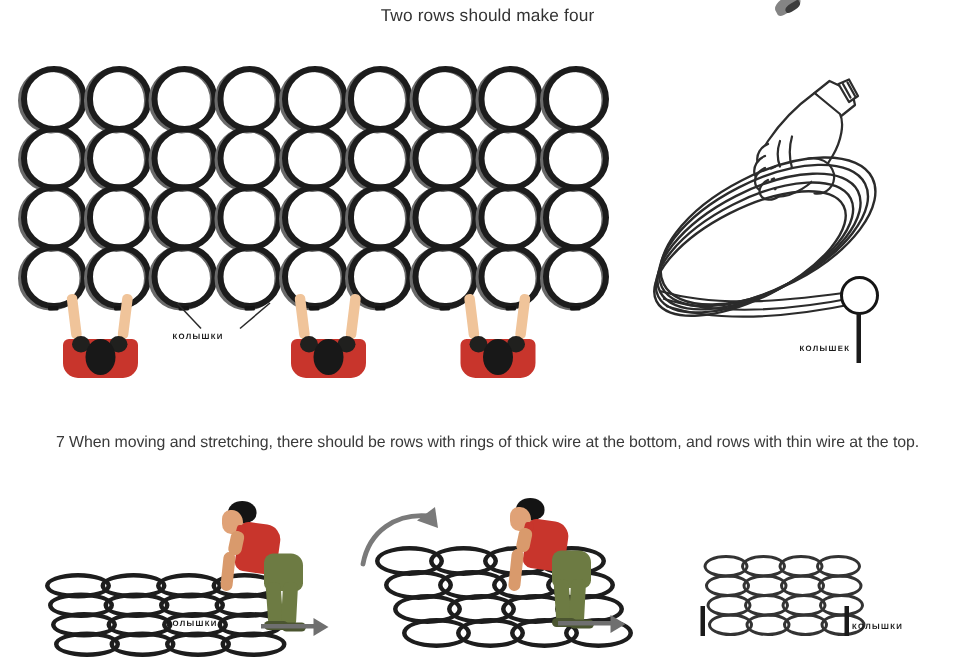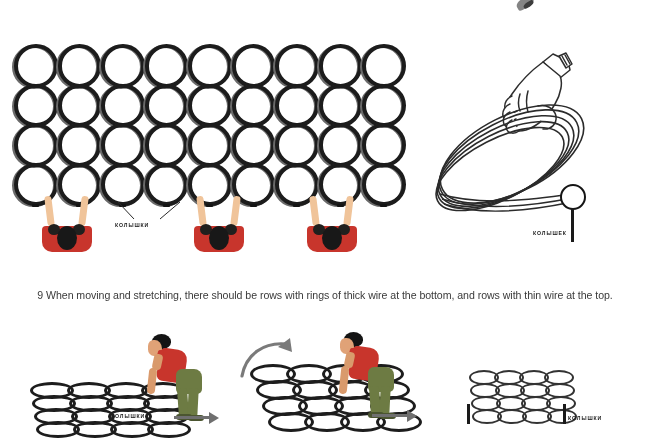--- a/index.html
+++ b/index.html
@@ -152,20 +152,21 @@
   .p-arm   { position:absolute; background:#d99a6c; border-radius:4px; }
 </style>
 </head>
 <body>
 
 <div id="page">
 
   <div class="abs stray-mark"></div>
   <div class="abs stray-mark2"></div>
 
+  <div class="abs title-text">Two rows should make four</div>
 
   <div class="abs" id="ring-grid">
       <div class="ring shadow" style="left: -2px; top: 1px; width: 43.86px; height: 43.86px;"></div>
       <div class="ring" style="left: 0px; top: 0px; width: 43.86px; height: 43.86px;"></div>
       <div class="ring shadow" style="left: 41.5px; top: 1px; width: 43.86px; height: 43.86px;"></div>
       <div class="ring" style="left: 43.5px; top: 0px; width: 43.86px; height: 43.86px;"></div>
       <div class="ring shadow" style="left: 85px; top: 1px; width: 43.86px; height: 43.86px;"></div>
       <div class="ring" style="left: 87px; top: 0px; width: 43.86px; height: 43.86px;"></div>
       <div class="ring shadow" style="left: 128.5px; top: 1px; width: 43.86px; height: 43.86px;"></div>
       <div class="ring" style="left: 130.5px; top: 0px; width: 43.86px; height: 43.86px;"></div>
@@ -318,21 +319,21 @@
       </g>
     </svg>
 
     
     <div class="abs peg-head" style="left:140px; top:150px; width:26px; height:26px;"></div>
     <div class="abs peg-stick" style="left:151px; top:174px; width:3.4px; height:34px;"></div>
   </div>
 
   <div class="abs peg-label" style="left:533px; top:230px;">КОЛЫШЕК</div>
 
-  <div class="abs para-text">9 When moving and stretching, there should be rows with rings of thick wire at the bottom, and rows with thin wire at the top.</div>
+  <div class="abs para-text">7 When moving and stretching, there should be rows with rings of thick wire at the bottom, and rows with thin wire at the top.</div>
 
   <div class="abs" id="panel-left" style="left:6px; top:330px; width:215px; height:108px;">
     <div class="abs" id="mat-left">
         <div class="mat-ellipse" style="left: 24px; top: 52px; width: 44px; height: 17px;"></div>
         <div class="mat-ellipse" style="left: 61px; top: 52px; width: 44px; height: 17px;"></div>
         <div class="mat-ellipse" style="left: 98px; top: 52px; width: 44px; height: 17px;"></div>
         <div class="mat-ellipse" style="left: 135px; top: 52px; width: 44px; height: 17px;"></div>
         <div class="mat-ellipse" style="left: 26px; top: 65px; width: 44px; height: 17px;"></div>
         <div class="mat-ellipse" style="left: 63px; top: 65px; width: 44px; height: 17px;"></div>
         <div class="mat-ellipse" style="left: 100px; top: 65px; width: 44px; height: 17px;"></div>

